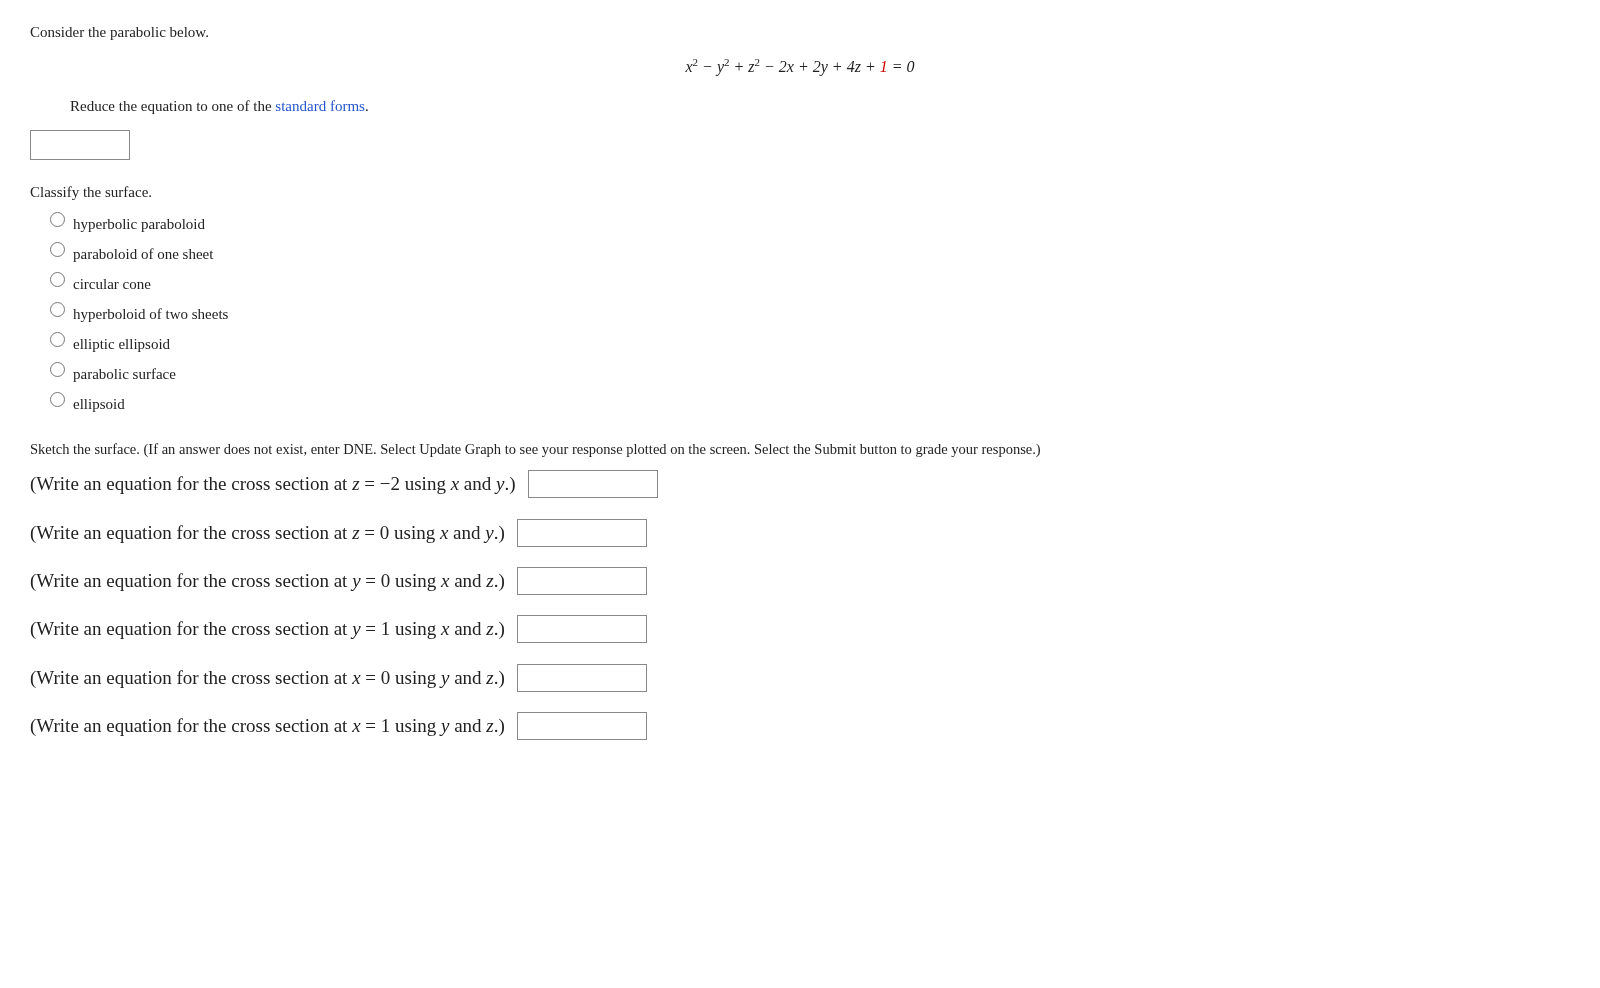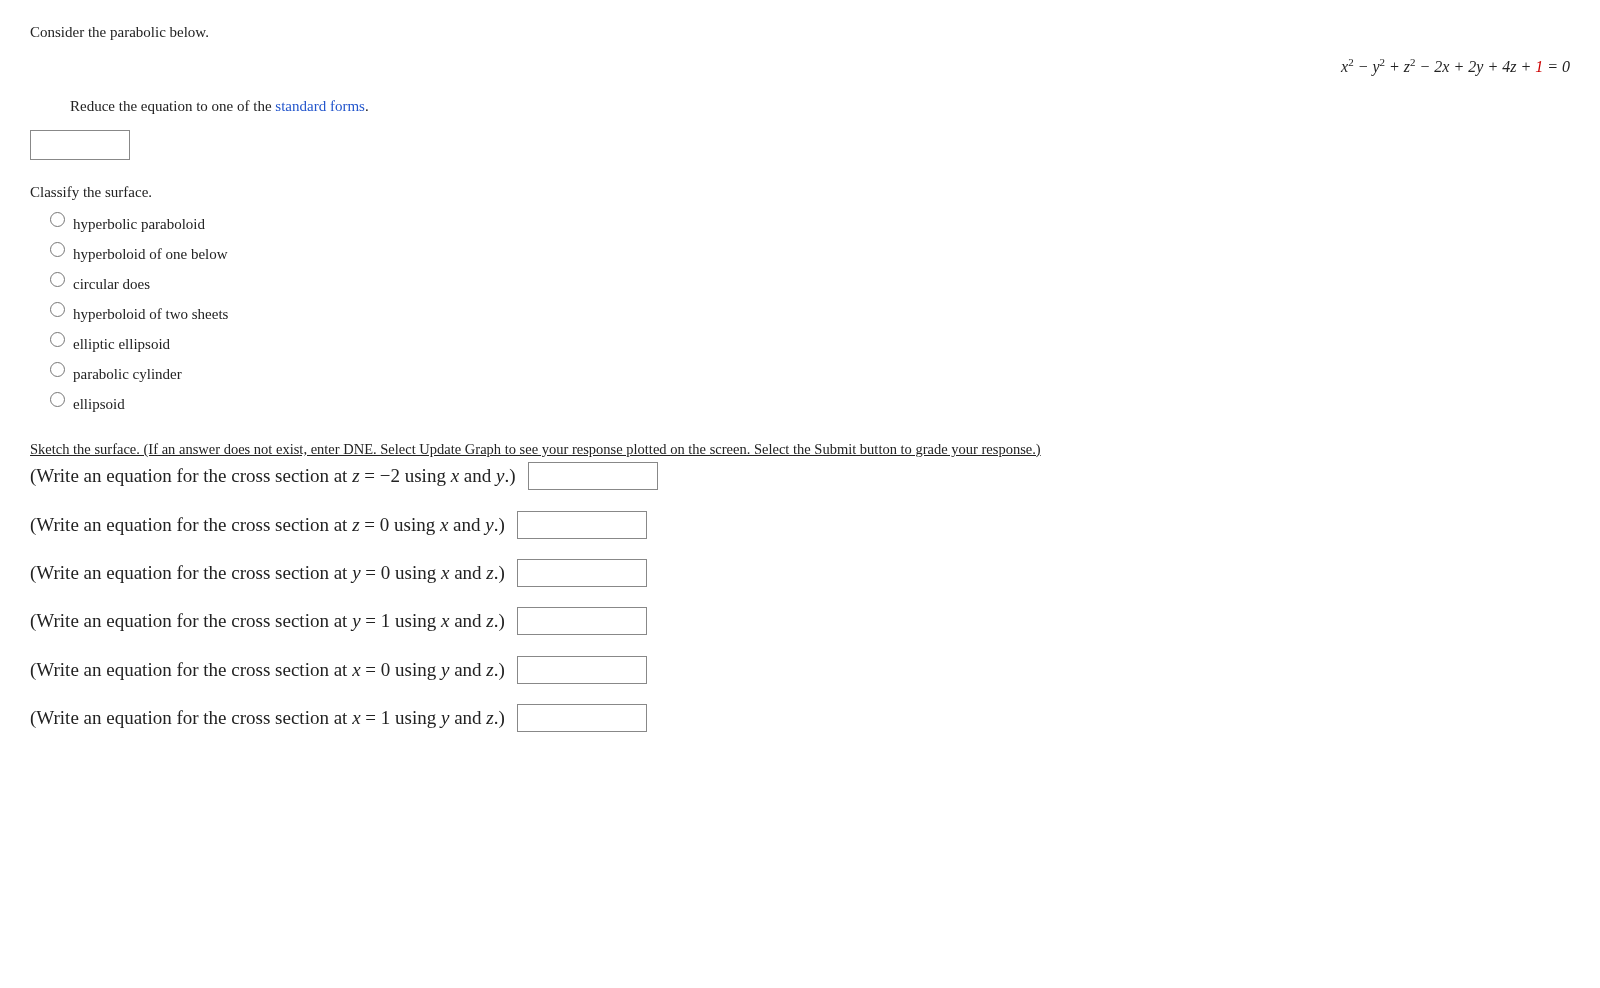--- a/index.html
+++ b/index.html
@@ -12,21 +12,21 @@
       font-size: 15px;
       color: #222;
       background: #fff;
       padding: 20px 30px;
       line-height: 1.6;
     }
     .intro-text {
       margin-bottom: 10px;
     }
     .equation-block {
-      text-align: right;
+      text-align: center;
       margin: 10px 0 14px 0;
       font-style: italic;
       font-size: 16px;
     }
     sup {
       font-size: 11px;
       vertical-align: super;
       font-style: normal;
     }
     .red { color: #cc0000; }
@@ -73,23 +73,22 @@
     }
     .radio-item input[type="radio"] {
       margin-right: 8px;
       width: 15px;
       height: 15px;
     }
     .sketch-section {
       margin-top: 16px;
     }
     .sketch-intro {
-      margin-bottom: 0;
+      margin-bottom: 8px;
       font-size: 14.5px;
-      text-decoration: underline;
     }
     .cross-section-row {
       display: flex;
       align-items: center;
       margin-bottom: 18px;
     }
     .cross-section-label {
       font-size: 19px;
       margin-right: 12px;
     }
@@ -120,42 +119,42 @@
   <p class="classify-label">Classify the surface.</p>
   <div class="radio-group">
 
     <div class="radio-item">
       <input type="radio" name="surface" id="opt1" style="">
       <label for="opt1">hyperbolic paraboloid</label>
     </div>
 
     <div class="radio-item">
       <input type="radio" name="surface" id="opt2" style="">
-      <label for="opt2">hyperboloid of one below</label>
+      <label for="opt2">paraboloid of one sheet</label>
     </div>
 
     <div class="radio-item">
       <input type="radio" name="surface" id="opt3" style="">
-      <label for="opt3">circular does</label>
+      <label for="opt3">circular cone</label>
     </div>
 
     <div class="radio-item">
       <input type="radio" name="surface" id="opt4" style="">
       <label for="opt4">hyperboloid of two sheets</label>
     </div>
 
 
     <div class="radio-item">
       <input type="radio" name="surface" id="opt6" style="">
       <label for="opt6">elliptic ellipsoid</label>
     </div>
 
     <div class="radio-item">
       <input type="radio" name="surface" id="opt7" style="">
-      <label for="opt7">parabolic cylinder</label>
+      <label for="opt7">parabolic surface</label>
     </div>
 
     <div class="radio-item">
       <input type="radio" name="surface" id="opt8" style="">
       <label for="opt8">ellipsoid</label>
     </div>
 
   </div>
 </div>
 

